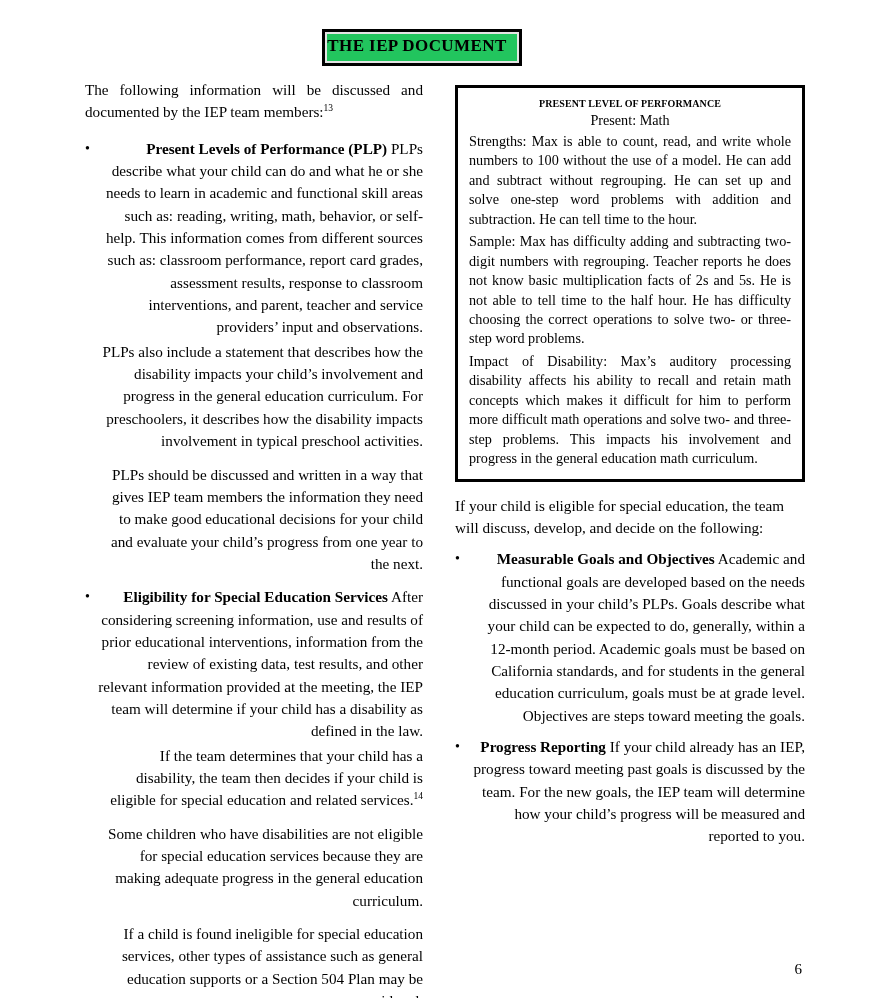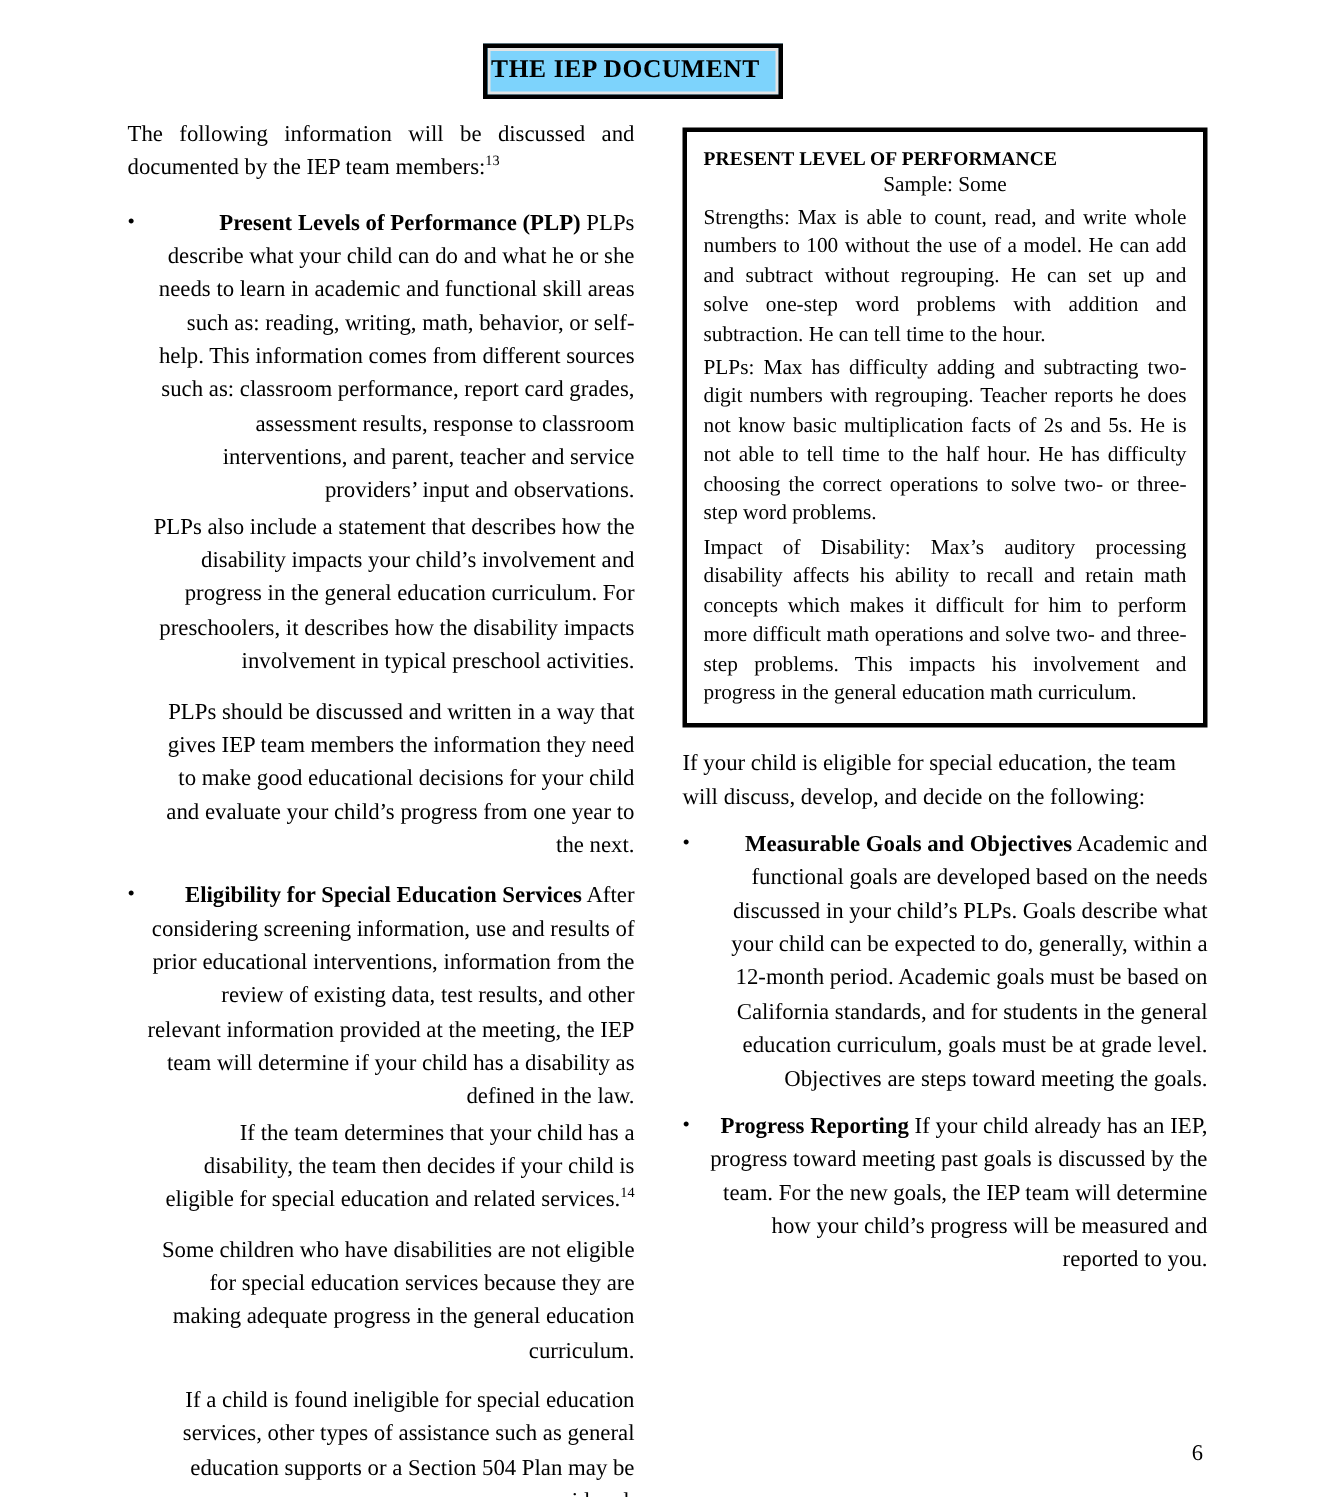--- a/index.html
+++ b/index.html
@@ -23,21 +23,21 @@
 
   
   .title-banner-wrap {
     position: absolute;
     left: 322px;
     top: 29px;
     width: 200px;
   }
   .title-banner {
     border: 3px solid #000000;
-    background: #7dd3fc;
+    background: #22c55e;
     padding: 5px 10px 7px 0;
     text-align: center;
     box-shadow: inset 0 0 0 2px #e4e4e4;
   }
   .title-banner-text {
     font-weight: bold;
     font-size: 17px;
     letter-spacing: 0.4px;
     line-height: 1.1;
     white-space: nowrap;
@@ -106,23 +106,23 @@
   }
 
   
   .sample-box {
     border: 3px solid #000000;
     padding: 10px 11px 10px 11px;
     box-sizing: border-box;
     width: 350px;
   }
   .sample-title {
-    text-align: left;
+    text-align: center;
     font-weight: bold;
-    font-size: 13px;
+    font-size: 10px;
     line-height: 1.25;
     margin: 0;
     letter-spacing: 0.1px;
   }
   .sample-sub {
     text-align: center;
     font-size: 14.2px;
     margin: 0 0 3px 0;
     line-height: 1.3;
   }
@@ -184,25 +184,25 @@
       <p>Some children who have disabilities are not eligible for special education services because they are making adequate progress in the general education curriculum.</p>
       <p>If a child is found ineligible for special education services, other types of assistance such as general education supports or a Section 504  Plan may be considered.</p>
     </div>
 
   </div>
 
   <div class="col-right">
 
     <div class="sample-box">
       <p class="sample-title">PRESENT LEVEL OF PERFORMANCE</p>
-      <p class="sample-sub">Sample: Some</p>
+      <p class="sample-sub">Present: Math</p>
 
       <p class="body"><span class="lbl">Strengths:</span><span> Max is able to count, read, and write whole numbers to 100 without the use of a model. He can add  and subtract without regrouping. He can set up and  solve one-step word problems with addition and subtraction. He can tell time to the hour.</span></p>
 
-      <p class="body"><span class="lbl">PLPs:</span><span> Max has difficulty adding and subtracting two-digit numbers with regrouping. Teacher reports he does not know basic multiplication facts of 2s and 5s. He is not able to tell time to the half hour.  He has difficulty choosing the correct operations to solve two- or three-step word problems.</span></p>
+      <p class="body"><span class="lbl">Sample:</span><span> Max has difficulty adding and subtracting two-digit numbers with regrouping. Teacher reports he does not know basic multiplication facts of 2s and 5s. He is not able to tell time to the half hour.  He has difficulty choosing the correct operations to solve two- or three-step word problems.</span></p>
 
       <p class="body"><span class="lbl">Impact of Disability:</span><span> Max’s auditory processing disability affects his ability to recall and retain math concepts which makes it difficult for him to perform more difficult math operations and solve two- and three-step problems. This impacts his involvement </span><span class="lbl">and</span><span> progress in the general education math curriculum.</span></p>
     </div>
 
     <div class="after-box">
       <p>If your child is eligible for special education, the team will discuss, develop, and decide on  the following:</p>
 
       <div class="rb-list">
 
         <div class="bullet-block">

